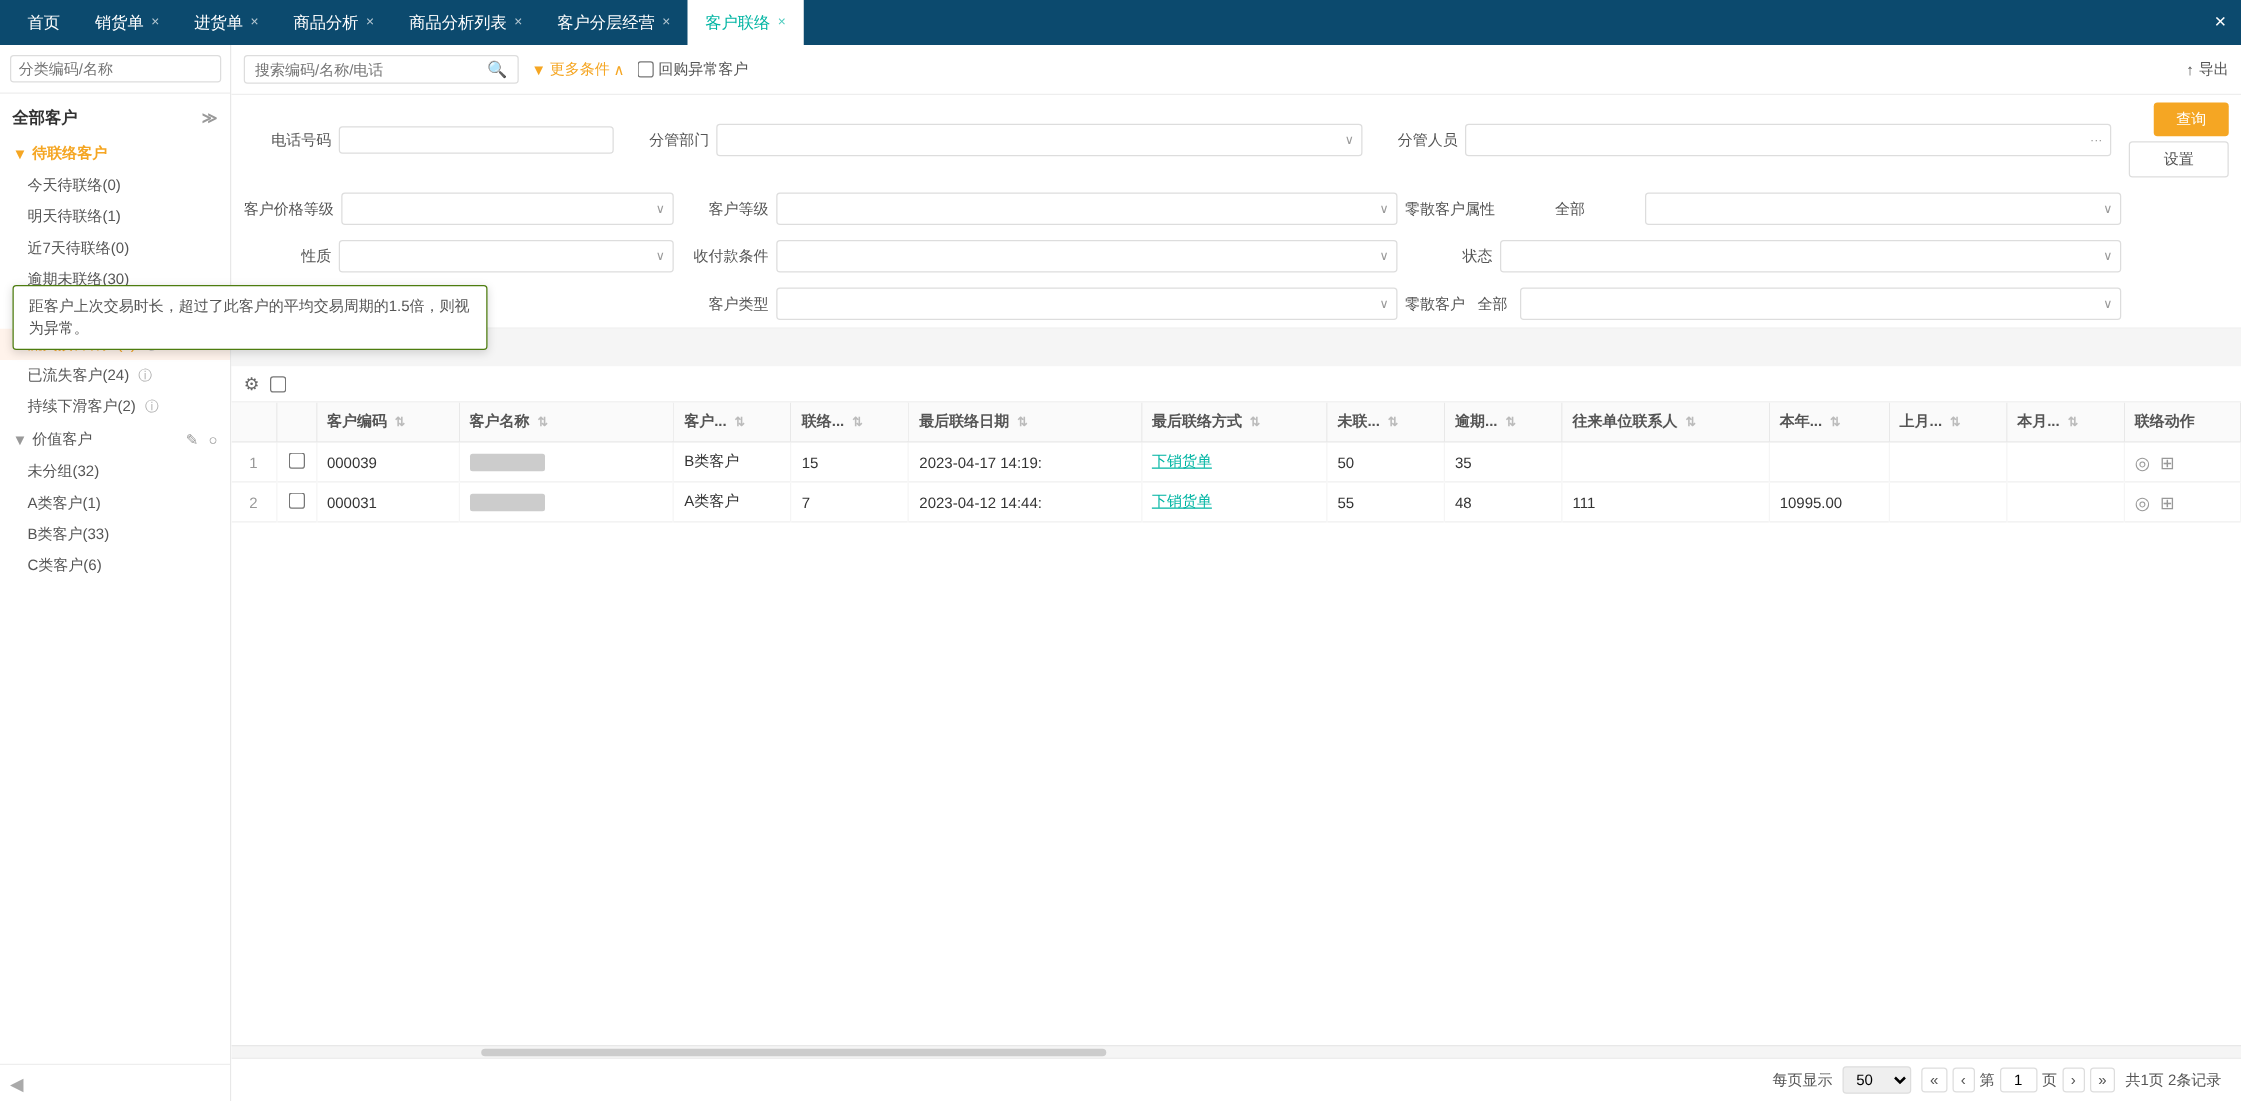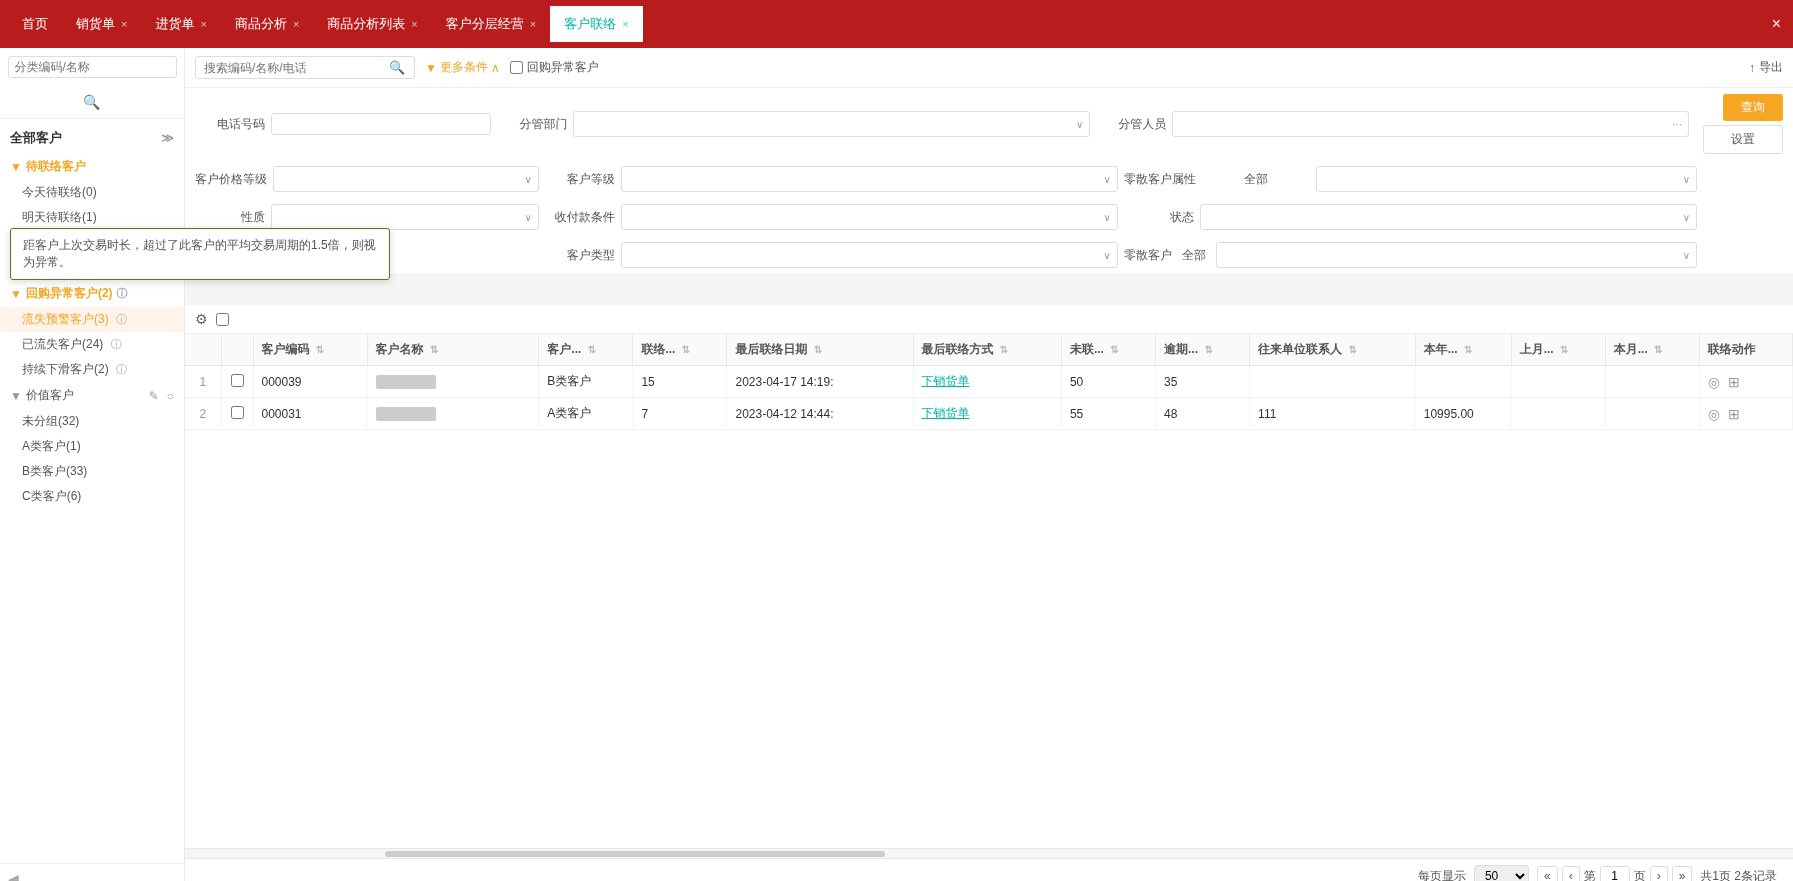--- a/index.html
+++ b/index.html
@@ -1,20 +1,20 @@
 <!DOCTYPE html>
 <html><head>
   <meta charset="utf-8">
   <style>
     * { box-sizing: border-box; margin: 0; padding: 0; }
     body { font-family: 'Microsoft YaHei', Arial, sans-serif; font-size: 12px; background: #f5f5f5; overflow: hidden; }
 
     
     .top-nav {
-      display: flex; align-items: center; background: #b91c1c; height: 48px; padding: 0 8px;
+      display: flex; align-items: center; background: #0c4a6e; height: 36px; padding: 0 8px;
       position: relative;
     }
     .top-nav-item {
       color: #fff; padding: 0 14px; height: 36px; display: flex; align-items: center;
       cursor: pointer; font-size: 13px; white-space: nowrap;
     }
     .top-nav-item.active { background: #fff; color: #00b5a3; }
     .top-nav-item .close-x { margin-left: 6px; font-size: 11px; opacity: 0.7; }
     .top-nav-close-all {
       position: absolute; right: 12px; color: #fff; cursor: pointer; font-size: 16px;
@@ -24,21 +24,20 @@
     .main-layout { display: flex; height: calc(100vh - 36px); }
 
     
     .sidebar {
       width: 185px; background: #fff; border-right: 1px solid #e8e8e8;
       display: flex; flex-direction: column; overflow: hidden; flex-shrink: 0;
     }
     .sidebar-search {
       display: flex; align-items: center; padding: 8px 8px; border-bottom: 1px solid #eee;
       gap: 16px;
-      flex-direction: column;
     }
     .sidebar-search input {
       flex: 1; border: 1px solid #ddd; border-radius: 3px; padding: 3px 6px; font-size: 12px; outline: none;
     }
     .sidebar-search .search-btn {
       background: none; border: none; cursor: pointer; color: #999; font-size: 14px;
     }
     .sidebar-body { flex: 1; overflow-y: auto; padding: 4px 0; }
     .sidebar-header {
       display: flex; align-items: center; justify-content: space-between;

